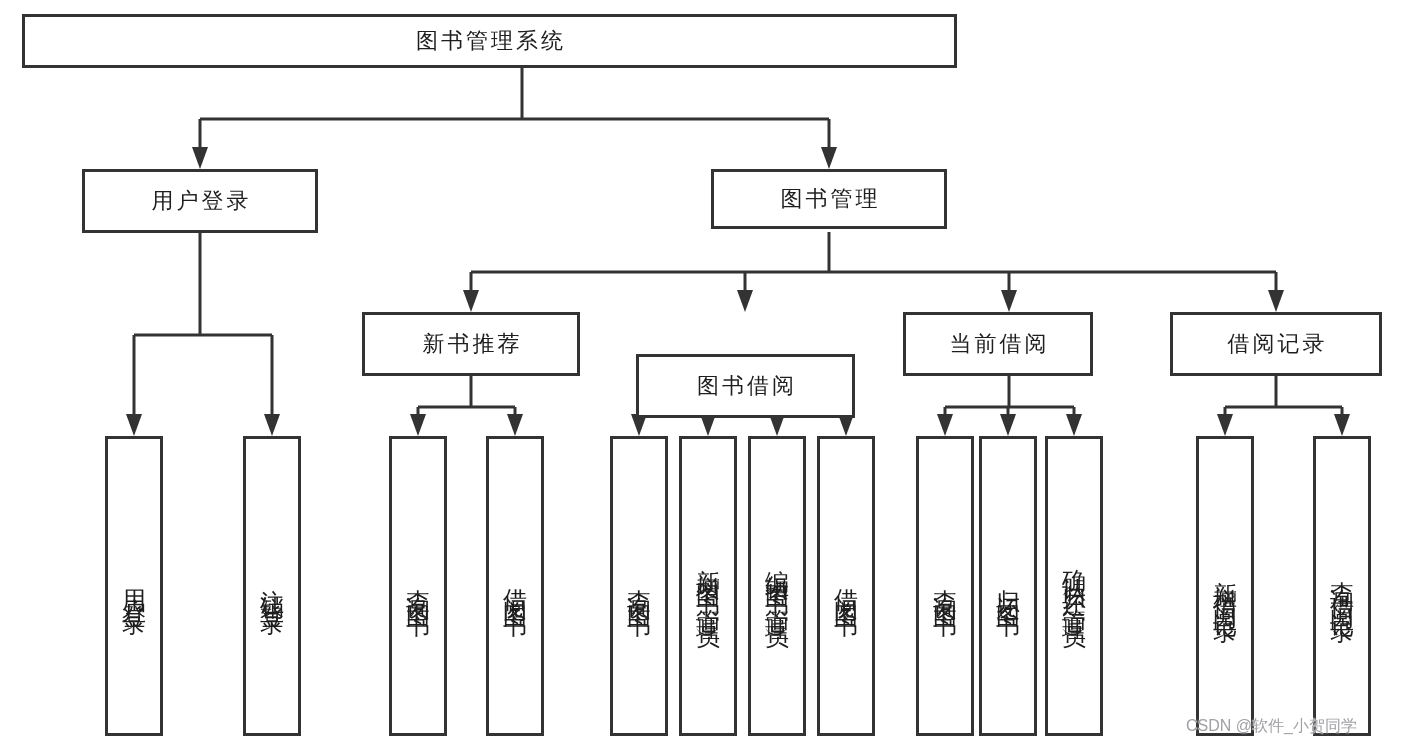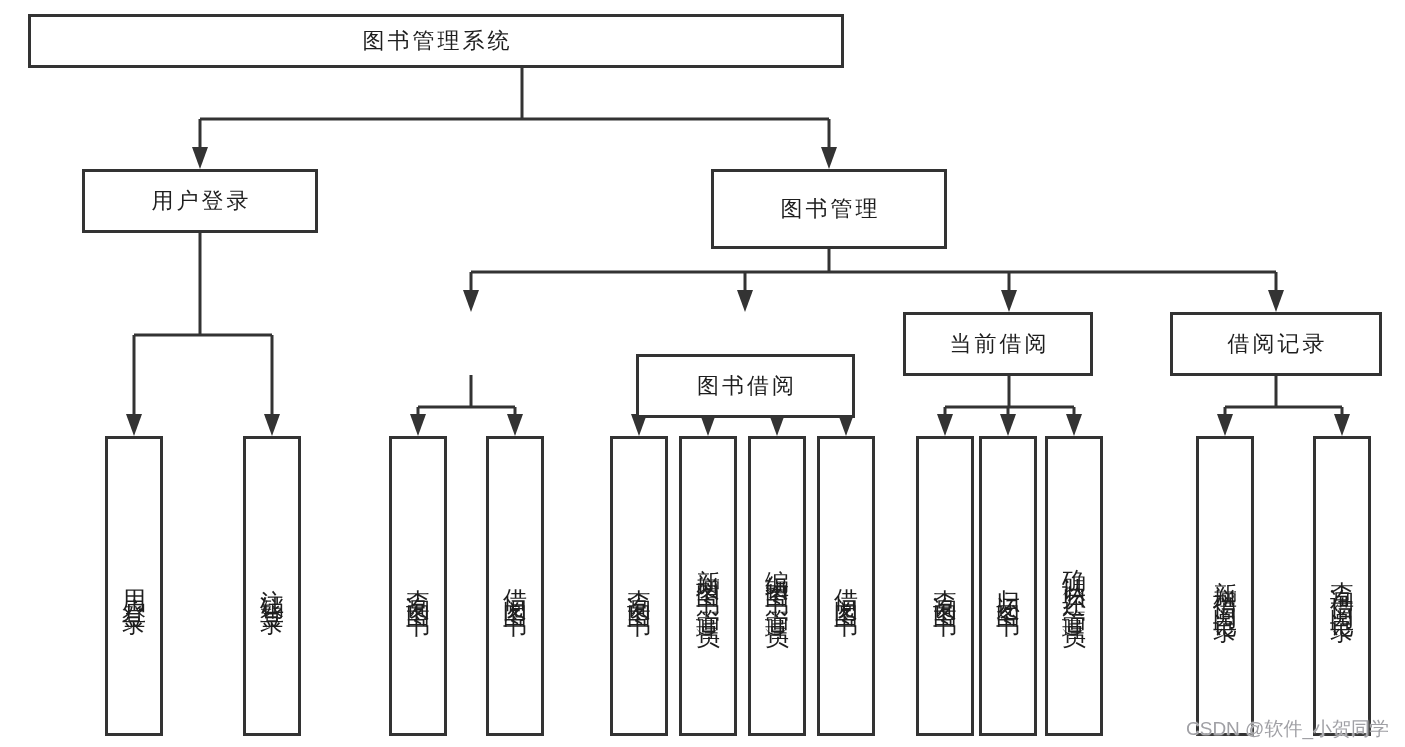--- a/index.html
+++ b/index.html
@@ -49,21 +49,21 @@
     font-size: 24px;
     letter-spacing: 8px;
     color: #1e1e1e;
     line-height: 1;
   }
   #watermark {
     position: absolute;
     left: 1186px;
     top: 716px;
     z-index: 10;
-    font-size: 19px;
+    font-size: 16px;
     color: #a0a0a5;
     text-shadow: 0 0 2px #ffffff, 0 0 1px #ffffff;
     white-space: nowrap;
   }
 </style>
 </head>
 <body>
 
 <div id="canvas">
 
@@ -126,31 +126,34 @@
       <polygon points="769,414 785,414 777,436"></polygon>
       <polygon points="838,414 854,414 846,436"></polygon>
       <polygon points="937,414 953,414 945,436"></polygon>
       <polygon points="1000,414 1016,414 1008,436"></polygon>
       <polygon points="1066,414 1082,414 1074,436"></polygon>
       <polygon points="1217,414 1233,414 1225,436"></polygon>
       <polygon points="1334,414 1350,414 1342,436"></polygon>
     </g>
   </svg>
 
-  <div class="box" style="left:28px; top:14px; width:816px; height:54px;">
+  <div class="box" style="left:22px; top:14px; width:935px; height:54px;">
     <span class="hlabel">图书管理系统</span>
   </div>
 
   <div class="box" style="left:82px; top:169px; width:236px; height:64px;">
     <span class="hlabel">用户登录</span>
   </div>
-  <div class="box" style="left:711px; top:169px; width:236px; height:80px;">
+  <div class="box" style="left:711px; top:169px; width:236px; height:60px;">
     <span class="hlabel">图书管理</span>
   </div>
 
+  <div class="box" style="left:362px; top:312px; width:218px; height:64px;">
+    <span class="hlabel">新书推荐</span>
+  </div>
   <div class="box" style="left:636px; top:312px; width:219px; height:64px;margin-top:42px;">
     <span class="hlabel">图书借阅</span>
   </div>
   <div class="box" style="left:903px; top:312px; width:190px; height:64px;">
     <span class="hlabel">当前借阅</span>
   </div>
   <div class="box" style="left:1170px; top:312px; width:212px; height:64px;">
     <span class="hlabel">借阅记录</span>
   </div>
 

